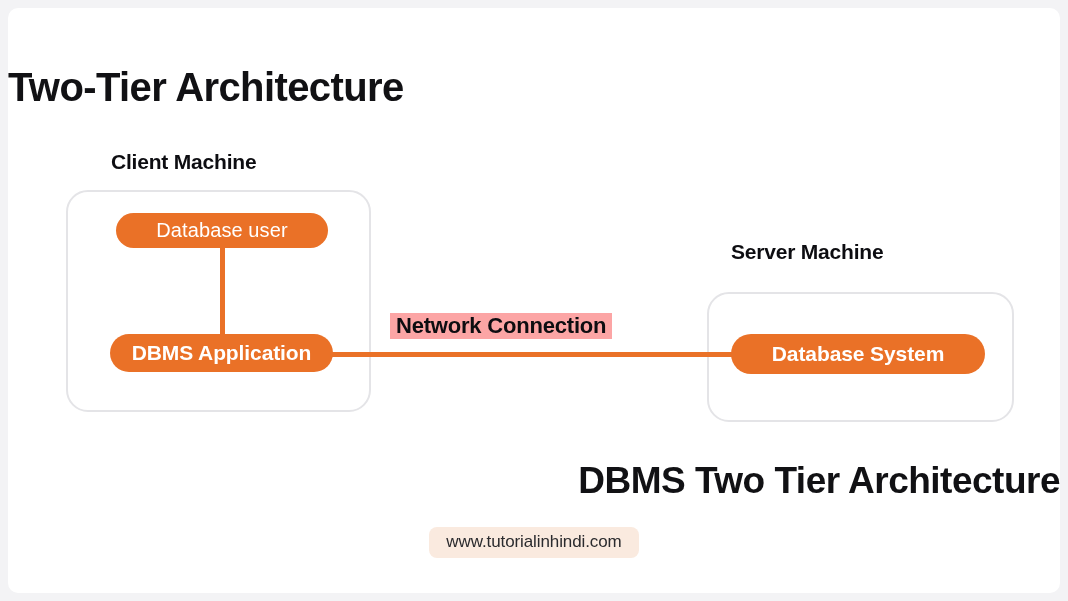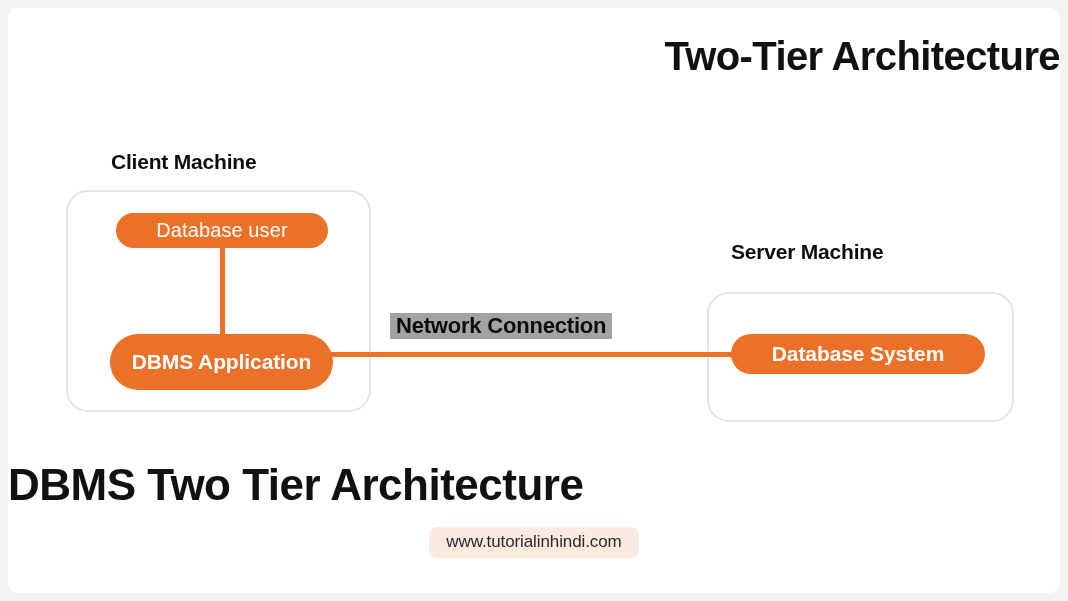--- a/index.html
+++ b/index.html
@@ -31,23 +31,23 @@
     background: #ffffff;
     border-radius: 10px;
     box-sizing: border-box;
     overflow: hidden;
   }
 
   
   .main-title {
     position: absolute;
     left: 0;
-    top: 26px;
-    width: 1052px;
-    text-align: right;
+    top: 57px;
+    width: 1052px;
+    text-align: left;
     font-size: 40px;
     font-weight: 700;
     letter-spacing: -0.6px;
     color: #111114;
     line-height: 1.1;
   }
 
   
   .zone-label {
     position: absolute;
@@ -102,21 +102,21 @@
     width: 212px;
     height: 35px;
     font-size: 20px;
     font-weight: 400;
     letter-spacing: 0.1px;
   }
   #pill-dbms-application {
     left: 102px;
     top: 326px;
     width: 223px;
-    height: 56px;
+    height: 38px;
     font-size: 21px;
     font-weight: 700;
     letter-spacing: -0.1px;
   }
   #pill-database-system {
     left: 723px;
     top: 326px;
     width: 254px;
     height: 40px;
     font-size: 21px;
@@ -150,34 +150,34 @@
 
   
   #network-label {
     position: absolute;
     left: 382px;
     top: 305px;
     font-size: 22px;
     font-weight: 700;
     letter-spacing: -0.2px;
     color: #0d0d11;
-    background: #a3a3a3;
+    background: #fca5a5;
     padding: 0 6px;
     white-space: nowrap;
     z-index: 4;
   }
 
   
   .caption {
     position: absolute;
     left: 0;
     top: 452px;
     width: 1052px;
-    text-align: left;
-    font-size: 44px;
+    text-align: right;
+    font-size: 37px;
     font-weight: 700;
     letter-spacing: -0.5px;
     color: #111114;
   }
 
   
   #watermark-wrap {
     position: absolute;
     left: 0;
     top: 519px;

